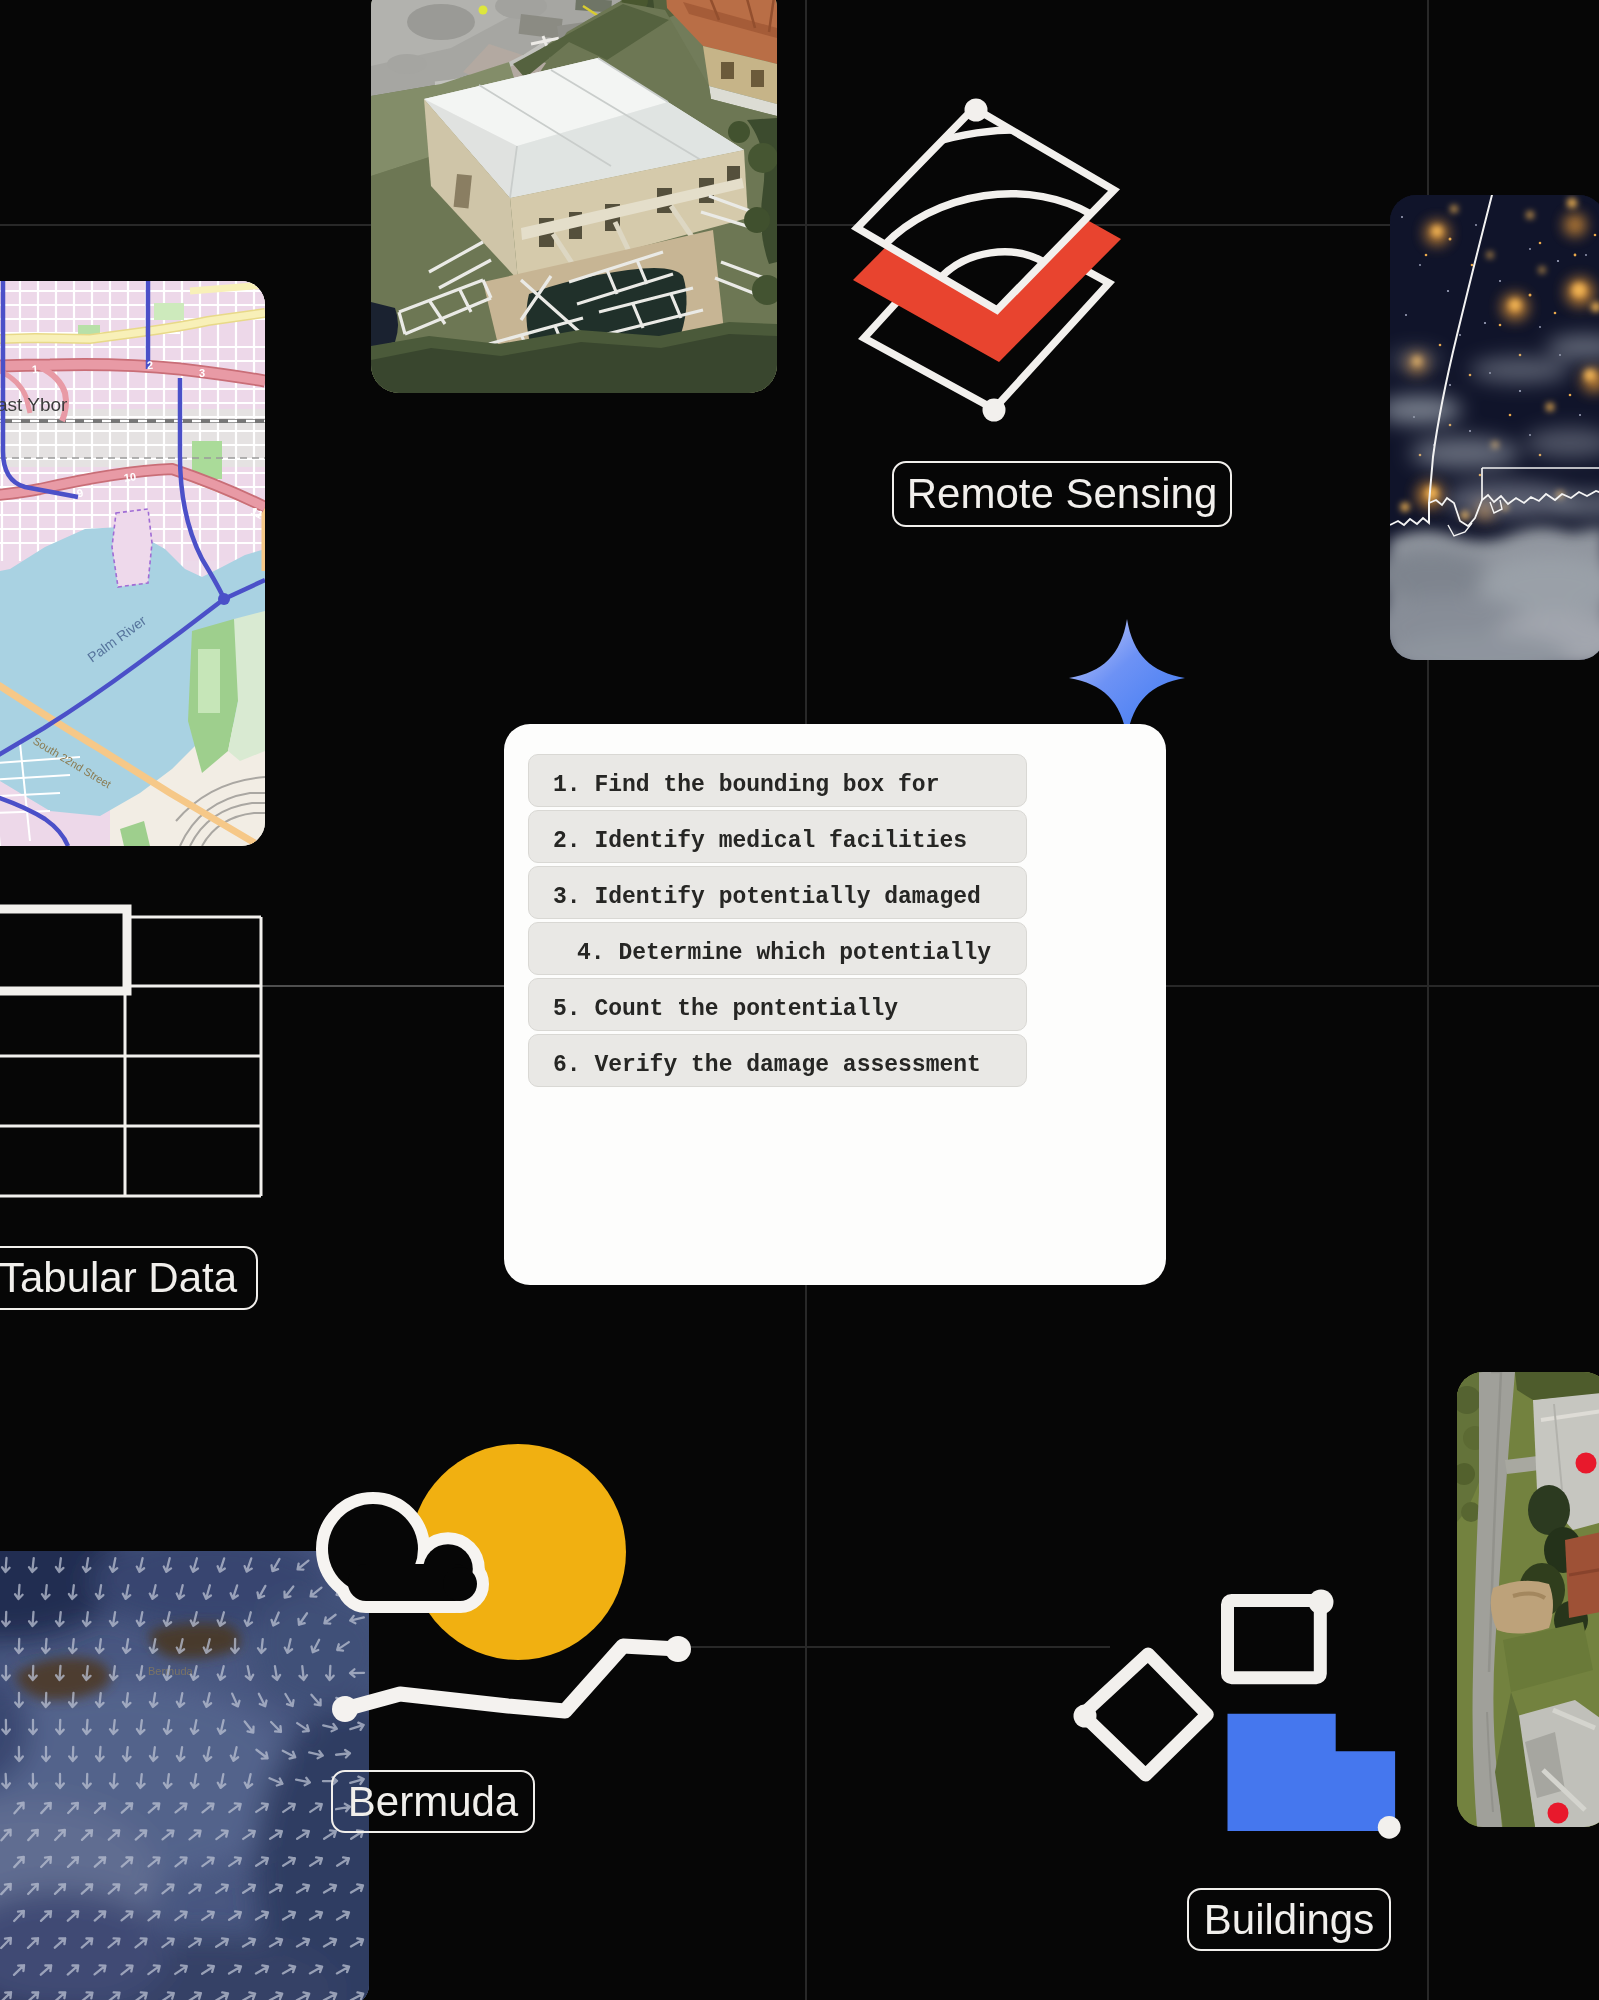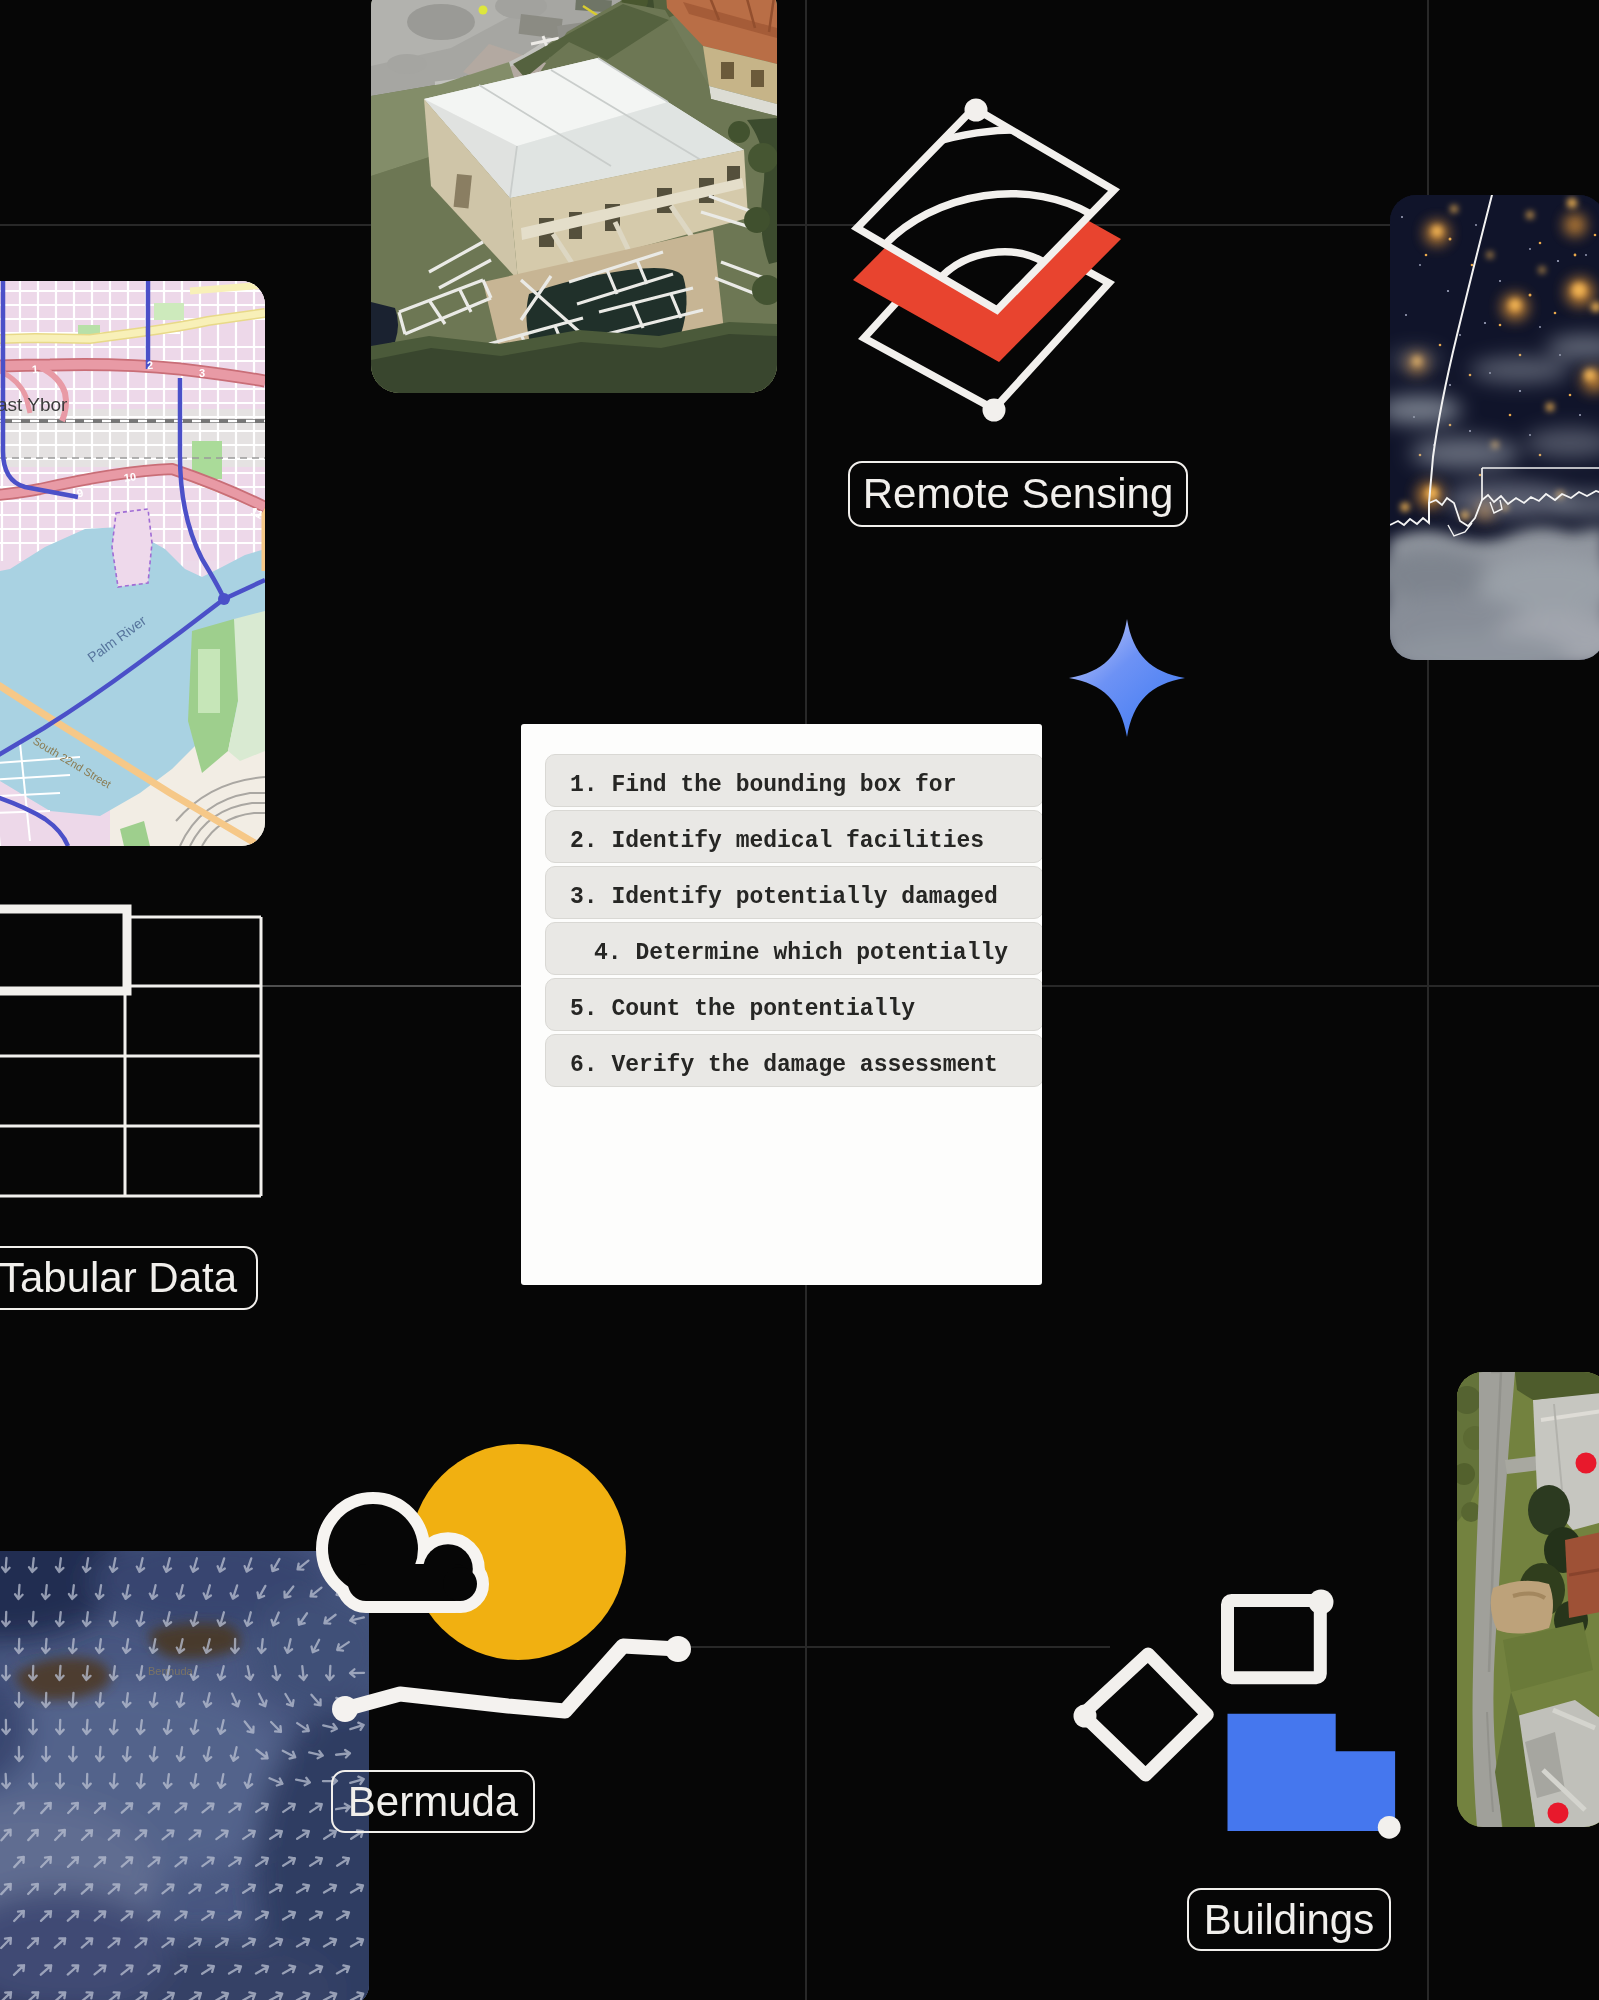--- a/index.html
+++ b/index.html
@@ -717,36 +717,36 @@
         <g fill="none" stroke="#f2f0ed" clip-path="url(#unitc)">
           <circle cx="0" cy="0" r="1.24" stroke-width="7.5" vector-effect="non-scaling-stroke"></circle>
           <circle cx="0" cy="0" r="0.8" stroke-width="7.5" vector-effect="non-scaling-stroke"></circle>
           <circle cx="0" cy="0" r="0.40" stroke-width="7.5" vector-effect="non-scaling-stroke"></circle>
         </g>
       </g>
       <circle cx="146" cy="25" r="11.5" fill="#f2f0ed"></circle>
       <circle cx="164" cy="325" r="11.5" fill="#f2f0ed"></circle>
     </svg>
   </div>
-  <div class="label" style="left:848px;top:461px;width:336px;height:62px;">Remote Sensing</div>
+  <div class="label" style="left:892px;top:461px;width:336px;height:62px;">Remote Sensing</div>
 
   <div class="abs" id="sparkle" style="left:1063px;top:614px;width:128px;height:128px;">
     <svg width="128" height="128" viewBox="0 0 128 128" xmlns="http://www.w3.org/2000/svg">
       <defs>
           <linearGradient id="sg" x1="0" y1="0" x2="0.9" y2="1">
         <stop offset="0" stop-color="#cdd0f7"></stop>
             <stop offset="0.45" stop-color="#6d92f5"></stop>
             <stop offset="1" stop-color="#3f7af2"></stop>
       </linearGradient>
         </defs>
       <path d="M64 5 C 70 41, 88 58, 122 64 C 88 70, 70 87, 64 123 C 58 87, 40 70, 6 64 C 40 58, 58 41, 64 5 Z" fill="url(#sg)"></path>
     </svg>
   </div>
 
-  <div class="abs" id="card" style="left:521px;top:724px;width:521px;height:561px;border-radius:3px;background:#fdfdfc;overflow:hidden;">
+  <div class="abs" id="card" style="left:504px;top:724px;width:662px;height:561px;border-radius:26px;background:#fdfdfc;overflow:hidden;">
     <div class="strip" style="top:30px;height:53px;">1. Find the bounding box for</div>
     <div class="strip" style="top:86px;height:53px;">2. Identify medical facilities</div>
     <div class="strip" style="top:142px;height:53px;">3. Identify potentially damaged</div>
     <div class="strip" style="top:198px;height:53px;padding-left:48px;">4. Determine which potentially</div>
     <div class="strip" style="top:254px;height:53px;">5. Count the pontentially</div>
     <div class="strip" style="top:310px;height:53px;">6. Verify the damage assessment</div>
   </div>
 
   <div class="abs" id="tableicon" style="left:-70px;top:900px;width:345px;height:310px;">
     <svg width="345" height="310" viewBox="0 0 345 310" xmlns="http://www.w3.org/2000/svg">

